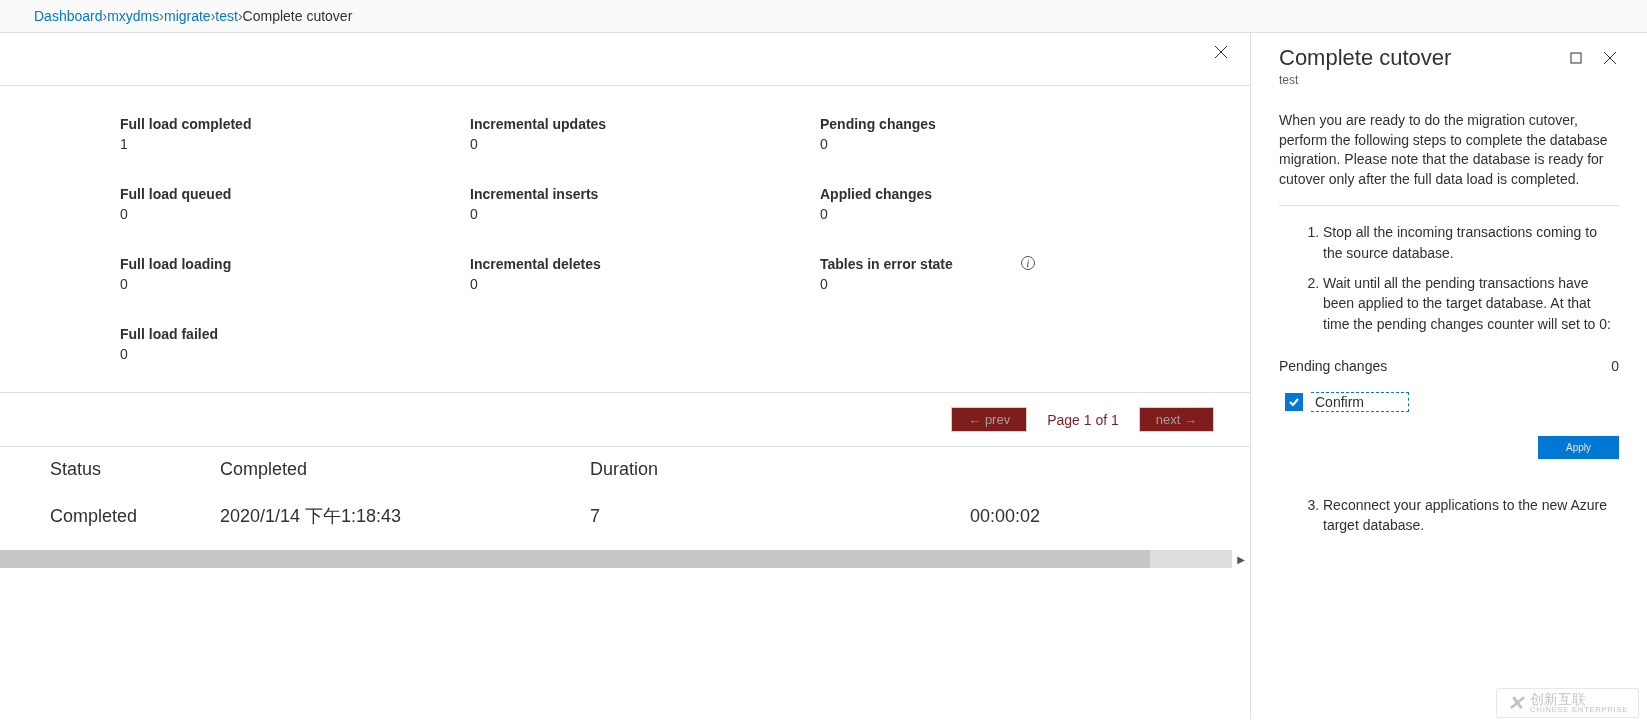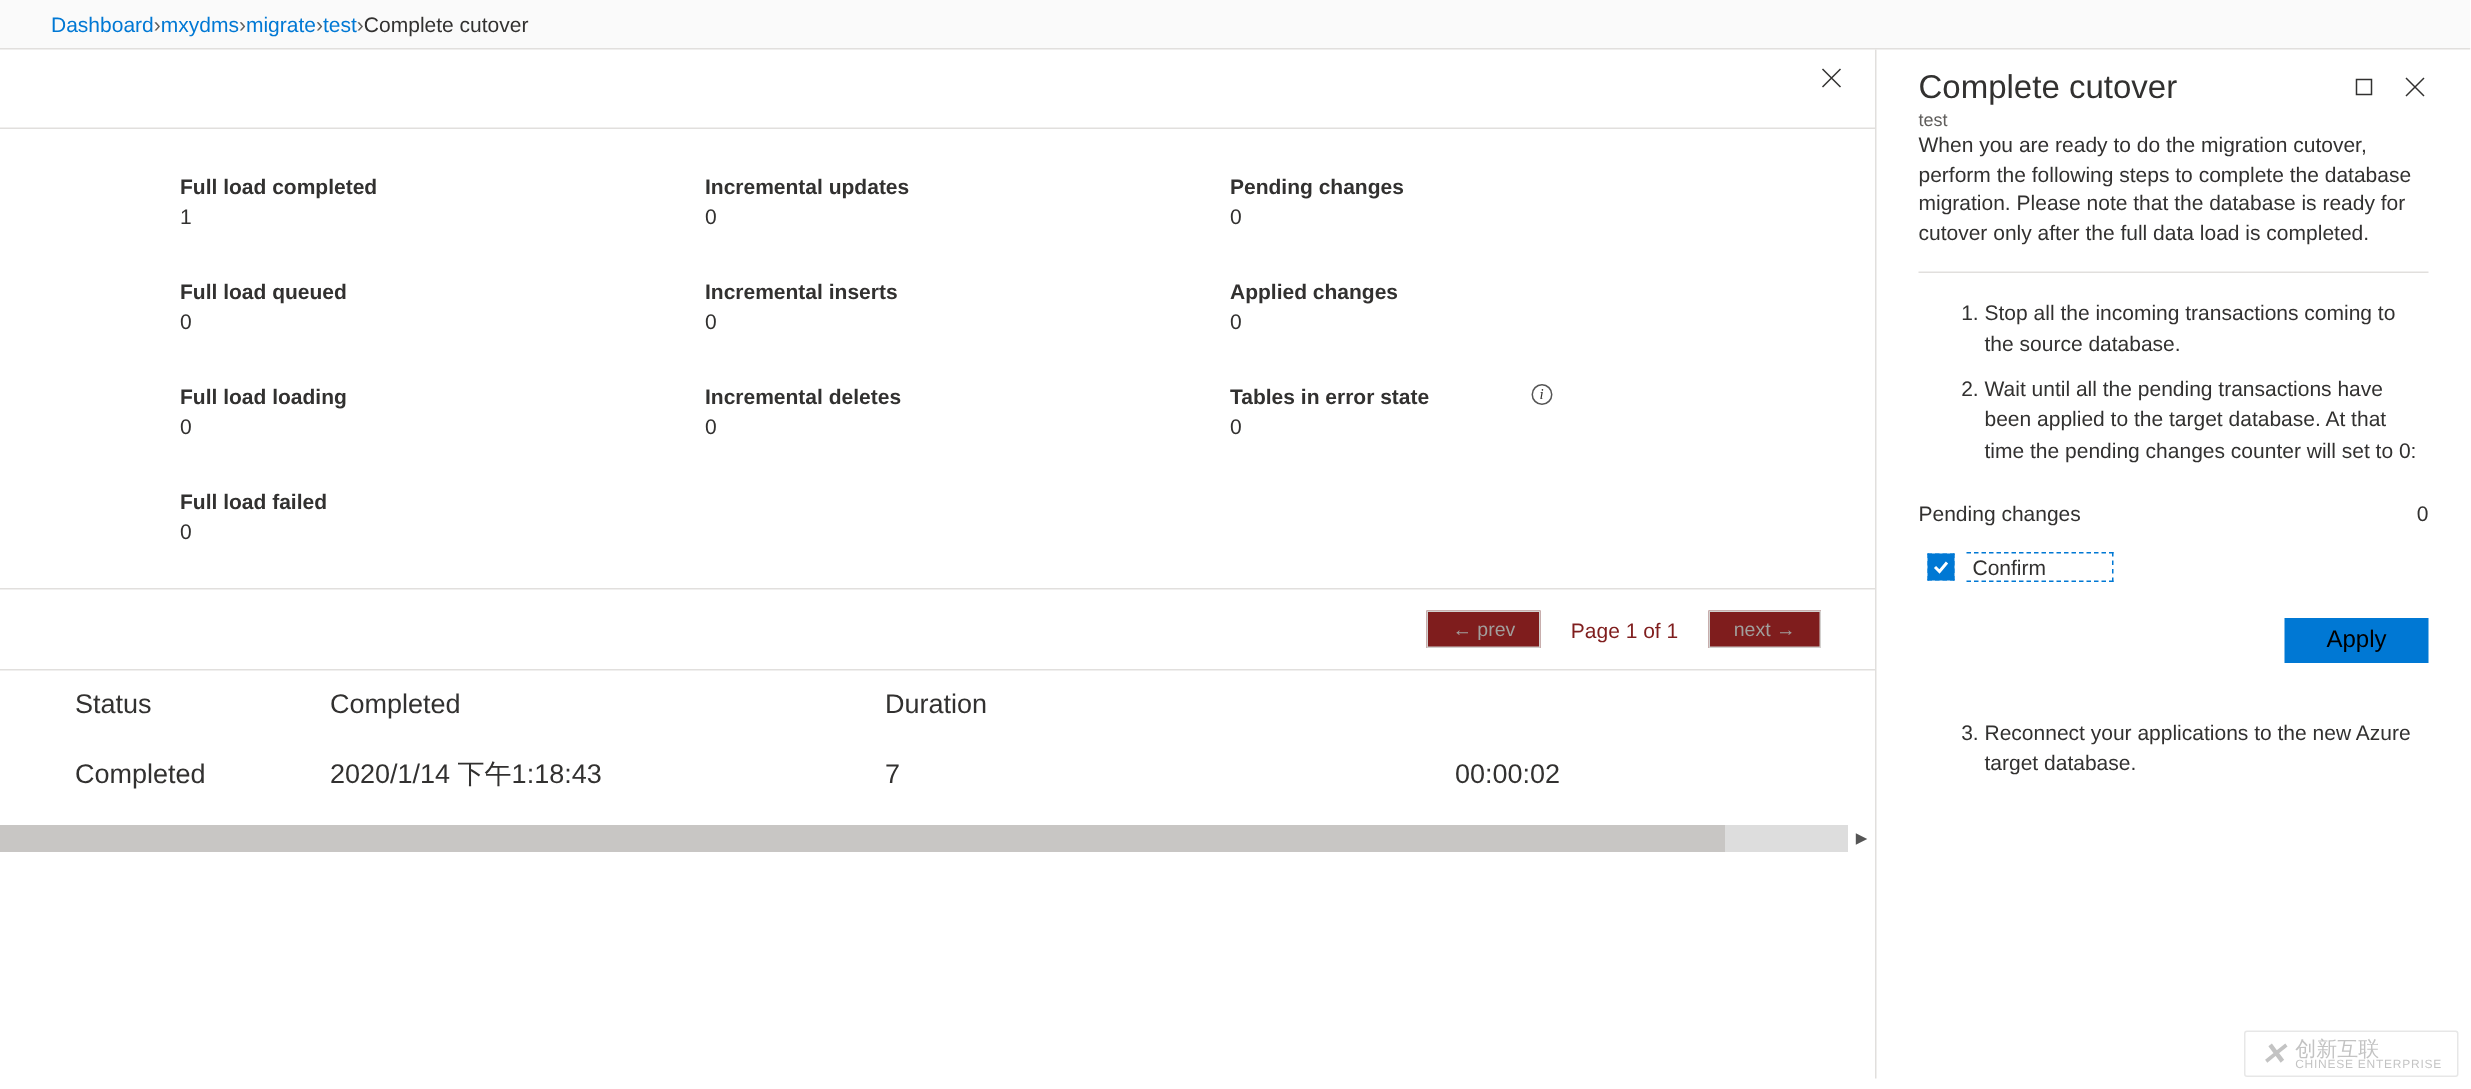--- a/index.html
+++ b/index.html
@@ -108,32 +108,32 @@
       overflow-y: auto;
     }
     .panel-head {
       display: flex;
       justify-content: space-between;
       align-items: flex-start;
     }
     .panel-title { font-size: 22px; font-weight: 400; }
     .panel-sub { font-size: 12px; color: #605e5c; margin-top: 2px; }
     .panel-icons { display:flex; gap:16px; margin-top:4px;}
-    .panel-desc { font-size: 14px; line-height: 1.4; }
+    .panel-desc { font-size: 14px; line-height: 1.4; margin-top: 24px; }
     .panel-hr { border:none;border-top:1px solid #e1dfdd;margin:16px 0;}
     .panel-ol { list-style: decimal; padding-left: 44px; font-size:14px; line-height:1.45;}
     .panel-ol li { margin-bottom: 10px;}
     .pending-row { display:flex;justify-content:space-between;font-size:14px;margin:24px 0 18px;}
     .confirm-row { display:flex;align-items:center;gap:8px;margin:4px 0 24px 6px;}
     .confirm-box { width:18px;height:18px;background:#0078d4;display:inline-flex;align-items:center;justify-content:center;border:1px dashed #0078d4;}
     .confirm-box svg{stroke:#fff;}
     .confirm-label { border:1px dashed #0078d4; border-left:none; padding:1px 44px 1px 4px; font-size:14px;}
     .apply-row { display:flex;justify-content:flex-end;}
     .apply-btn {
-      background:#0078d4;color:#000000;border:none;padding:6px 28px;font-size:16px;cursor:pointer;
+      background:#0078d4;color:#e5e5e5;border:none;padding:6px 28px;font-size:10px;cursor:pointer;
     }
     .watermark {
       position:absolute;right:8px;bottom:8px;opacity:0.35;display:flex;align-items:center;gap:6px;
       font-size:18px;color:#555;border:1px solid #bbb;padding:2px 10px;
       border-radius:2px;
       pointer-events:none;
     }
     .watermark .logo{font-weight:bold;font-size:20px;font-style:italic;}
     .watermark .txt{display:flex;flex-direction:column;line-height:1;}
     .watermark .cn{font-size:14px;}

